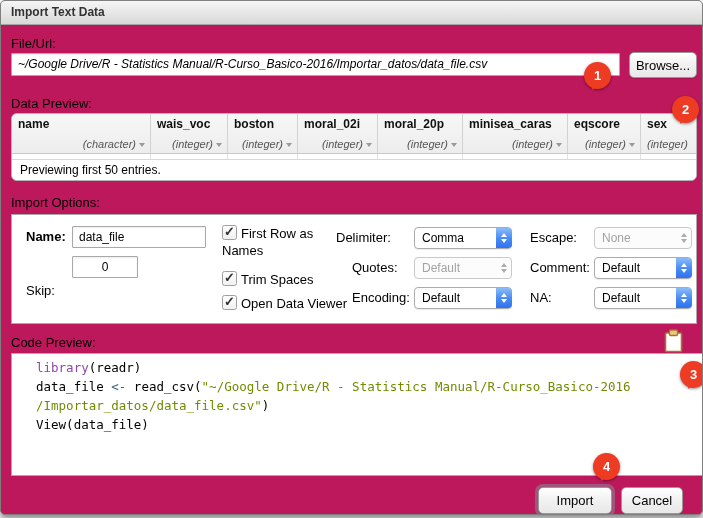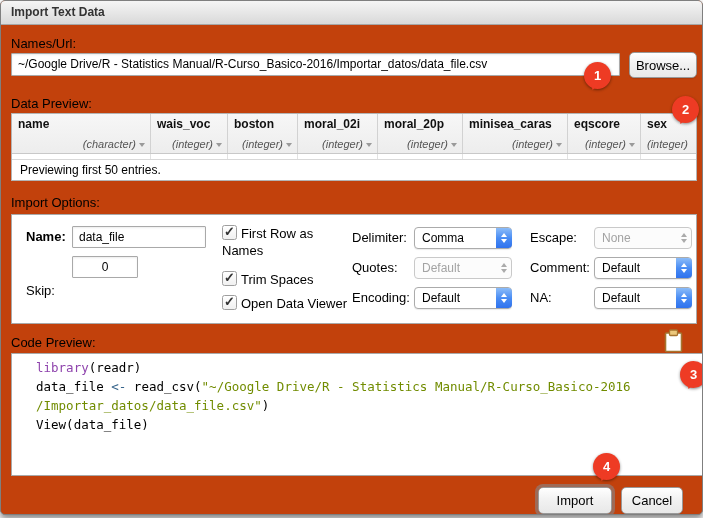--- a/index.html
+++ b/index.html
@@ -5,21 +5,21 @@
   html,body{margin:0;padding:0;}
   body{
     width:703px;height:518px;position:relative;
     background:#fbfbfb;
     font-family:"Liberation Sans", sans-serif;
     -webkit-font-smoothing:antialiased;
     overflow:hidden;
   }
   .window{
     position:absolute;left:0;top:0;width:701px;height:513px;
-    background:#c2410c;border:1px solid #7f7f7f;border-radius:5px;
+    background:#be185d;border:1px solid #7f7f7f;border-radius:5px;
     box-shadow:0 4px 6px rgba(0,0,0,.45);
     overflow:hidden;
   }
   .titlebar{
     position:absolute;left:0;top:0;right:0;height:23px;
     background:linear-gradient(#f5f5f5,#d9d9d9);
     border-bottom:1px solid #a6a6a6;
   }
   .titlebar .title{
     position:absolute;left:10px;top:0;line-height:23px;
@@ -120,26 +120,26 @@
 </style>
 </head>
 <body>
 
 <div class="window">
 
   <div class="titlebar">
     <span class="title">Import Text Data</span>
   </div>
 
-  <div class="section-label" style="left:10px;top:35px;">Names/Url:</div>
-  <div class="text-input" style="left:10px;top:52px;width:595px;height:21px;">~/Google Drive/R - Statistics Manual/R-Curso_Basico-2016/Importar_datos/data_file.csv</div>
+  <div class="section-label" style="left:10px;top:35px;">File/Url:</div>
+  <div class="text-input" style="left:10px;top:52px;width:595px;height:21px;font-style:italic;">~/Google Drive/R - Statistics Manual/R-Curso_Basico-2016/Importar_datos/data_file.csv</div>
   <div class="mac-btn" style="left:628px;top:51px;width:66px;height:24px;">Browse...</div>
 
   <div class="section-label" style="left:10px;top:95px;">Data Preview:</div>
-  <div class="preview-table" style="left:10px;top:112px;width:684px;height:66px;">
+  <div class="preview-table" style="left:10px;top:112px;width:684px;height:66px;border-radius:6px;">
     <div class="pt-header">
       <div class="pt-col" style="width:139px;">
         <div class="pt-name">name</div>
         <div class="pt-type">
             <span>(character)</span>
             <span class="sort-caret"></span>
           </div>
       </div>
       <div class="pt-col" style="width:77px;">
         <div class="pt-name">wais_voc</div>
@@ -215,21 +215,21 @@
     <div class="checkbox-item" style="left:210px;top:10px;width:120px;">
       <span class="checkbox checked"></span><span>First Row as Names</span>
     </div>
     <div class="checkbox-item" style="left:210px;top:56px;width:140px;">
       <span class="checkbox checked"></span><span>Trim Spaces</span>
     </div>
     <div class="checkbox-item" style="left:210px;top:80px;width:150px;">
       <span class="checkbox checked"></span><span>Open Data Viewer</span>
     </div>
 
-    <div class="form-label" style="left:340px;top:15px;">Delimiter:</div>
+    <div class="form-label" style="left:324px;top:15px;">Delimiter:</div>
     <div class="mac-select" style="left:402px;top:12px;">
       <span class="val">Comma</span>
       <span class="cap">
           <span class="tri-up"></span>
           <span class="tri-down"></span>
         </span>
     </div>
 
     <div class="form-label" style="left:340px;top:45px;">Quotes:</div>
     <div class="mac-select disabled" style="left:402px;top:42px;">

